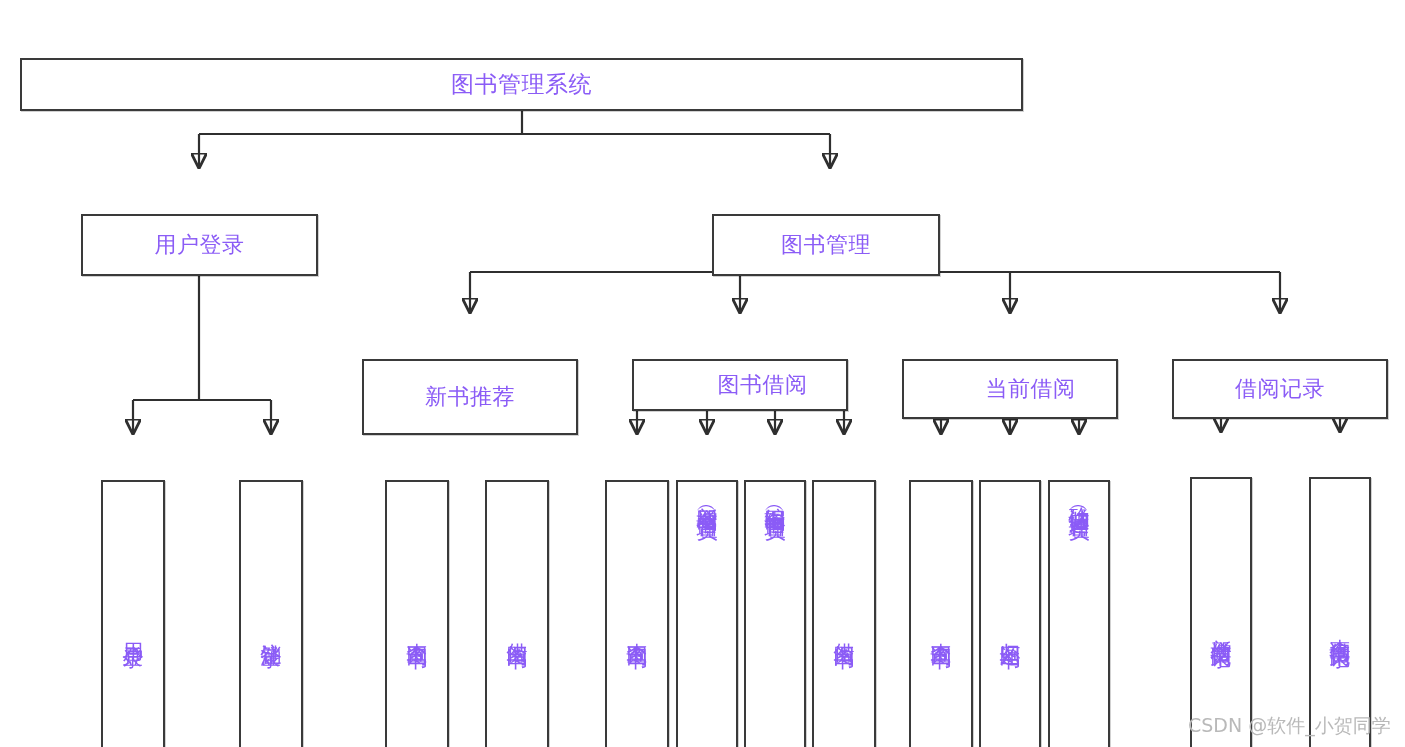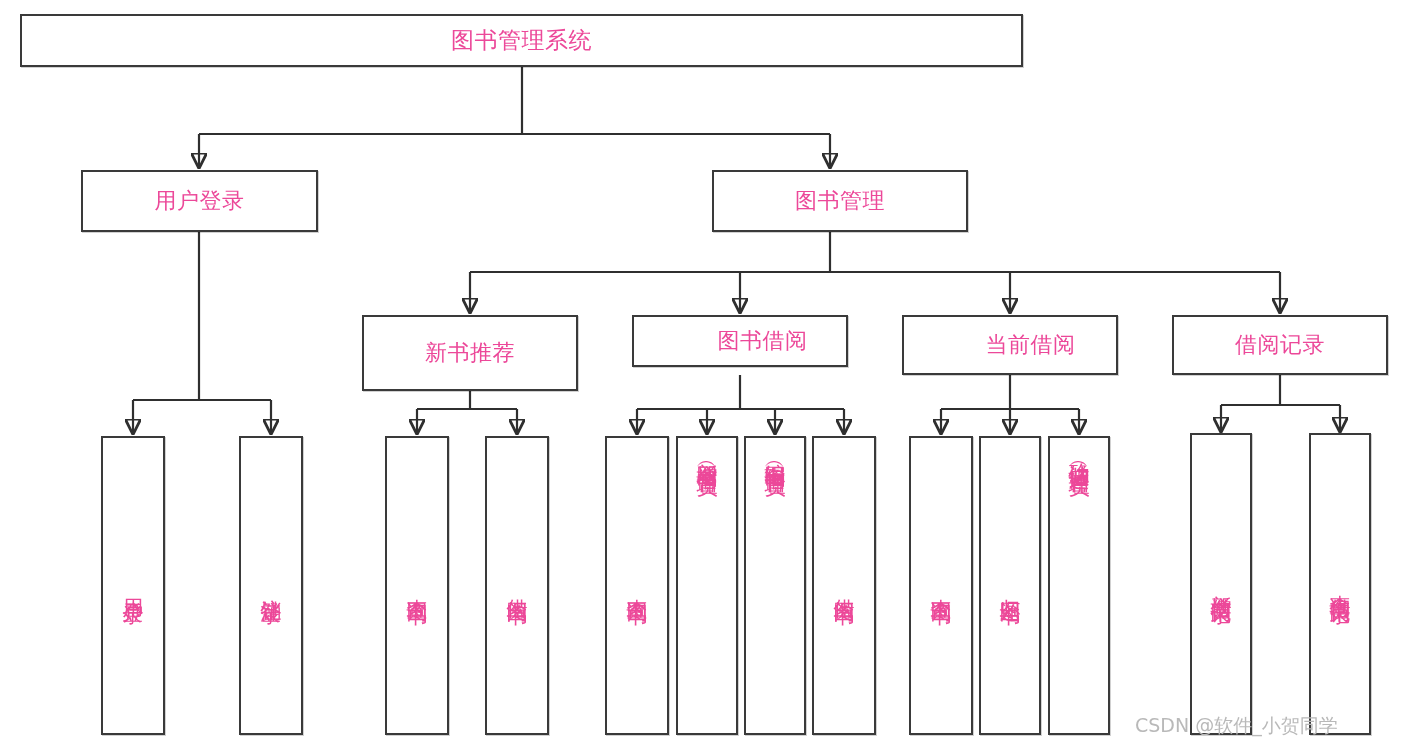--- a/index.html
+++ b/index.html
@@ -18,22 +18,23 @@
     overflow: hidden;
   }
   .node {
     position: absolute;
     box-sizing: border-box;
     border: 2px solid #3a3a3a;
     background: #ffffff;
     display: flex;
     align-items: center;
     justify-content: center;
-    color: #ec4899;
+    color: #8b5cf6;
     box-shadow: 1px 1px 0 rgba(0,0,0,0.18);
+    margin-top: 44px;
   }
   .node .label {
     display: block;
     text-align: center;
     letter-spacing: 0.5px;
     line-height: 1.25;
   }
   
   .node.horiz .label {
     writing-mode: horizontal-tb;
@@ -68,21 +69,21 @@
     height: 747px;
     pointer-events: none;
   }
   svg.links path, svg.links line {
     stroke: #2f2f2f;
     stroke-width: 2.2;
     fill: none;
   }
   .watermark {
     position: absolute;
-    left: 1135px;
+    left: 1188px;
     top: 713px;
     font-size: 19px;
     color: #b9b9b9;
     white-space: nowrap;
     font-family: "DejaVu Sans", "Liberation Sans", sans-serif;
   }
 </style>
 </head>
 <body>
 
@@ -136,21 +137,21 @@
     <path d="M 1340 405 L 1340 430" marker-end="url(#arrow)"></path>
   </svg>
 
   <div class="node horiz root" style="left:20px; top:14px; width:1003px; height:53px;">
     <span class="label">图书管理系统</span>
   </div>
 
   <div class="node horiz" style="left:81px; top:170px; width:237px; height:62px;">
     <span class="label">用户登录</span>
   </div>
-  <div class="node horiz" style="left:712px; top:170px; width:256px; height:62px;">
+  <div class="node horiz" style="left:712px; top:170px; width:228px; height:62px;">
     <span class="label">图书管理</span>
   </div>
 
   <div class="node horiz" style="left:362px; top:315px; width:216px; height:76px;">
     <span class="label">新书推荐</span>
   </div>
   <div class="node horiz" style="left:632px; top:315px; width:216px; height:52px;padding-left:45px;">
     <span class="label">图书借阅</span>
   </div>
   <div class="node horiz" style="left:902px; top:315px; width:216px; height:60px;padding-left:41px;">

